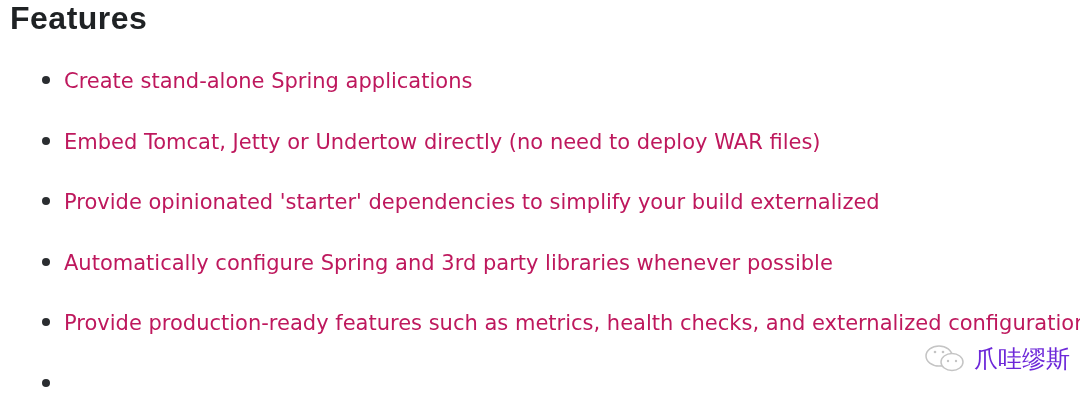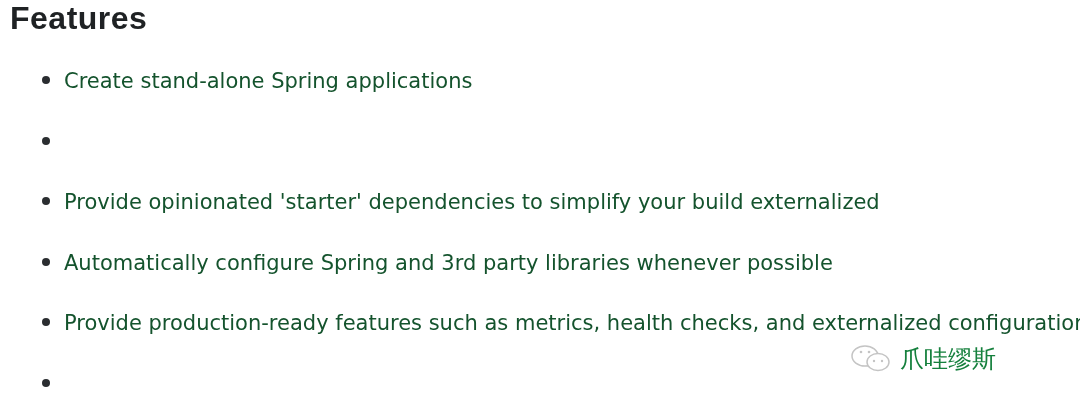--- a/index.html
+++ b/index.html
@@ -11,42 +11,42 @@
     }
     .heading {
       position: absolute; left: 10px; top: -4px;
       font-family: "Liberation Sans", sans-serif;
       font-weight: bold; font-size: 32px; letter-spacing: 0.5px;
       color: #1f2224; margin: 0; line-height: 44px;
     }
     .list { position: absolute; left: 0; top: 0; margin: 0; padding: 0; list-style: none; }
     .item {
       position: absolute; left: 42px; white-space: nowrap;
-      font-size: 21px; line-height: 28px; color: #14532d;
+      font-size: 21px; line-height: 28px; color: #be185d;
     }
     .bullet {
       display: inline-block; width: 8px; height: 8px; border-radius: 50%;
       background: #2a2d30; vertical-align: middle; margin-right: 14px;
       position: relative; top: -2px;
     }
     .watermark {
-      position: absolute; left: 850px; top: 343px;
+      position: absolute; left: 924px; top: 343px;
       display: flex; align-items: center; gap: 6px;
-      color: #15803d; font-size: 24px;
+      color: #6d28d9; font-size: 24px;
     }
     .wm-icon { width: 44px; height: 30px; }
   </style>
 </head>
 <body>
 
 <h2 class="heading">Features</h2>
 
 <ul class="list">
   <li class="item" style="top:67px"><span class="bullet"></span><span>Create stand-alone Spring applications</span></li>
-  <li class="item" style="top:128px"><span class="bullet"></span></li>
+  <li class="item" style="top:128px"><span class="bullet"></span><span>Embed Tomcat, Jetty or Undertow directly (no need to deploy WAR files)</span></li>
   <li class="item" style="top:188px"><span class="bullet"></span><span>Provide opinionated 'starter' dependencies to simplify your build externalized</span></li>
   <li class="item" style="top:249px"><span class="bullet"></span><span>Automatically configure Spring and 3rd party libraries whenever possible</span></li>
   <li class="item" style="top:309px"><span class="bullet"></span><span>Provide production-ready features such as metrics, health checks, and externalized configuration</span></li>
   <li class="item" style="top:370px"><span class="bullet"></span></li>
 </ul>
 
 <div class="watermark">
   <svg class="wm-icon" viewBox="0 0 44 30">
     <ellipse cx="15" cy="12" rx="13" ry="10" fill="none" stroke="#c4c4c4" stroke-width="1.5"></ellipse>
     <ellipse cx="28" cy="18" rx="11" ry="8.5" fill="#fff" stroke="#c4c4c4" stroke-width="1.5"></ellipse>

